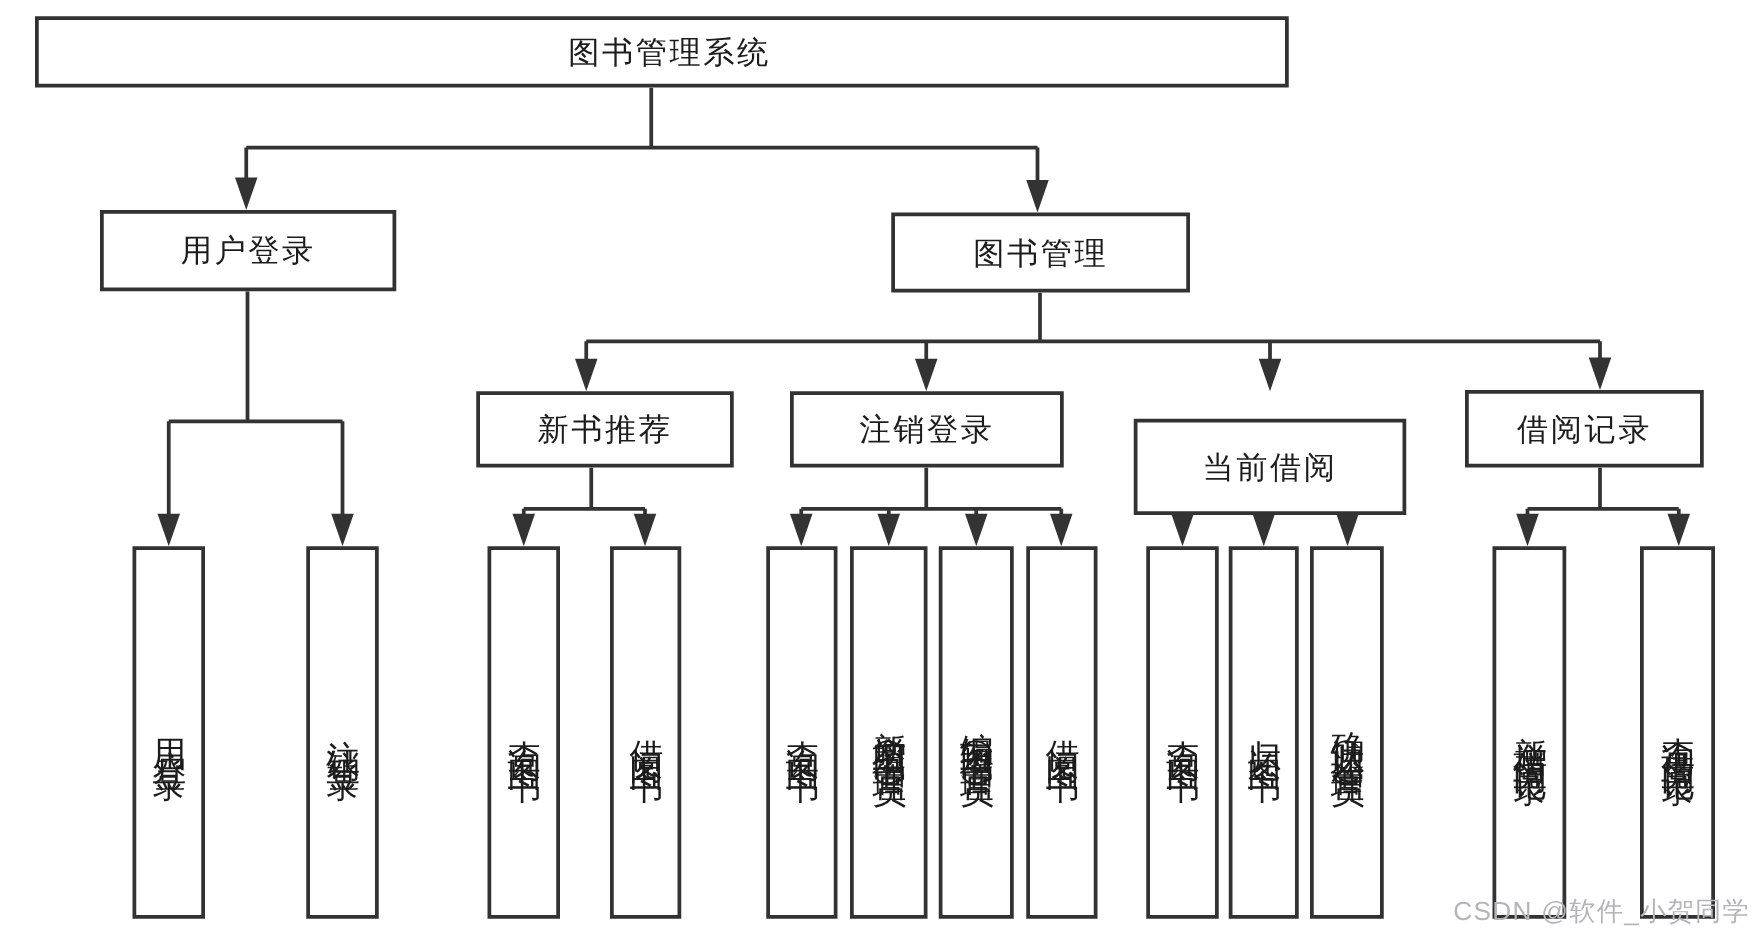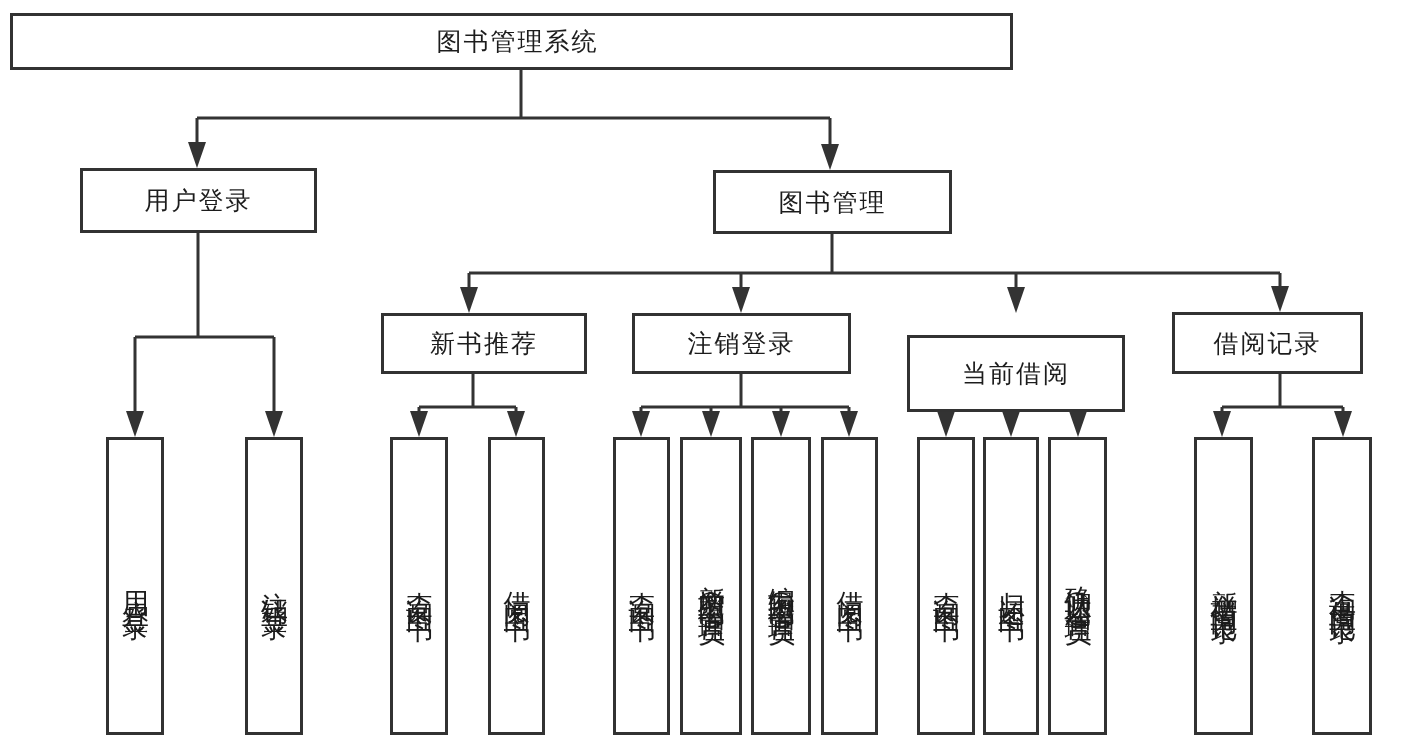--- a/index.html
+++ b/index.html
@@ -92,21 +92,21 @@
       <path d="M772 411 L790 411 L781 437 Z"></path>
       <path d="M840 411 L858 411 L849 437 Z"></path>
       <path d="M937 411 L955 411 L946 437 Z"></path>
       <path d="M1002 411 L1020 411 L1011 437 Z"></path>
       <path d="M1069 411 L1087 411 L1078 437 Z"></path>
       <path d="M1213 411 L1231 411 L1222 437 Z"></path>
       <path d="M1334 411 L1352 411 L1343 437 Z"></path>
     </g>
   </svg>
 
-  <div class="hbox" style="left:10px; top:13px; width:1003px; height:57px;padding-left:12px;">图书管理系统</div>
+  <div class="hbox" style="left:28px; top:13px; width:1003px; height:57px;padding-left:12px;">图书管理系统</div>
 
   <div class="hbox" style="left:80px; top:168px; width:237px; height:65px;">用户登录</div>
   <div class="hbox" style="left:713px; top:170px; width:239px; height:64px;">图书管理</div>
 
   <div class="hbox" style="left:381px; top:313px; width:206px; height:61px;">新书推荐</div>
   <div class="hbox" style="left:632px; top:313px; width:219px; height:61px;">注销登录</div>
   <div class="hbox" style="left:907px; top:313px; width:218px; height:77px;margin-top:22px;">当前借阅</div>
   <div class="hbox" style="left:1172px; top:312px; width:191px; height:62px;">借阅记录</div>
 
   <div class="vbox" style="left:106px; width:58px;">用户登录</div>
@@ -120,14 +120,15 @@
   <div class="vbox" style="left:751px; width:60px; letter-spacing:5px;">编辑图书（管理员）</div>
   <div class="vbox" style="left:821px; width:57px;">借阅图书</div>
 
   <div class="vbox" style="left:917px; width:58px;">查询图书</div>
   <div class="vbox" style="left:983px; width:56px;">归还图书</div>
   <div class="vbox" style="left:1048px; width:59px; letter-spacing:5px;">确认归还（管理员）</div>
 
   <div class="vbox" style="left:1194px; width:59px; letter-spacing:6px;">新增借阅记录</div>
   <div class="vbox" style="left:1312px; width:60px; letter-spacing:6px;">查询借阅记录</div>
 
+  <div class="watermark">CSDN @软件_小贺同学</div>
 
 </div>
 
 </body></html>

